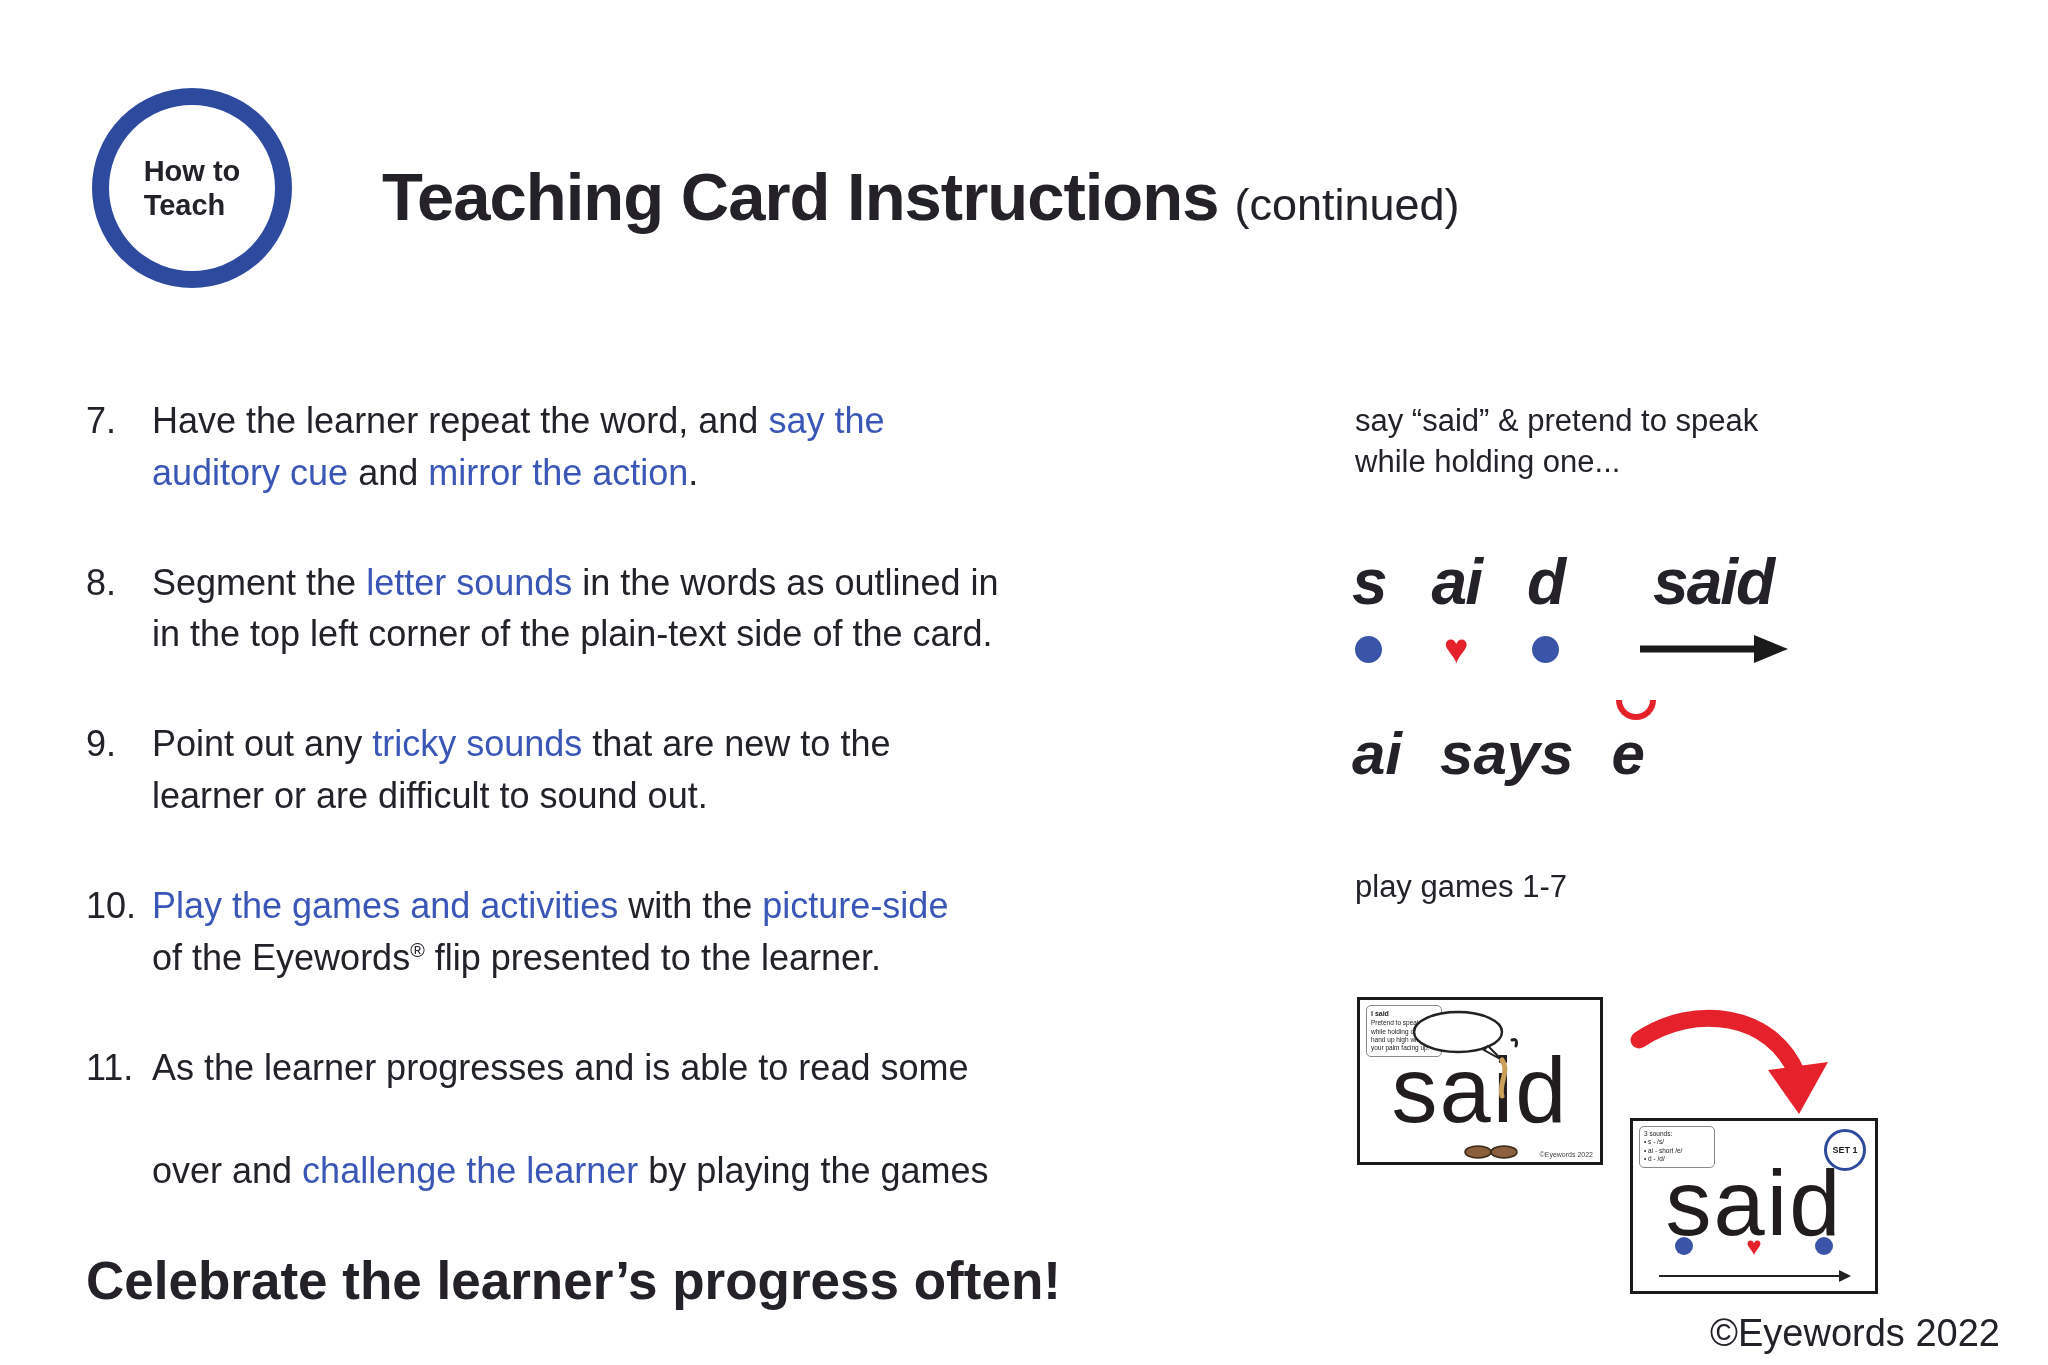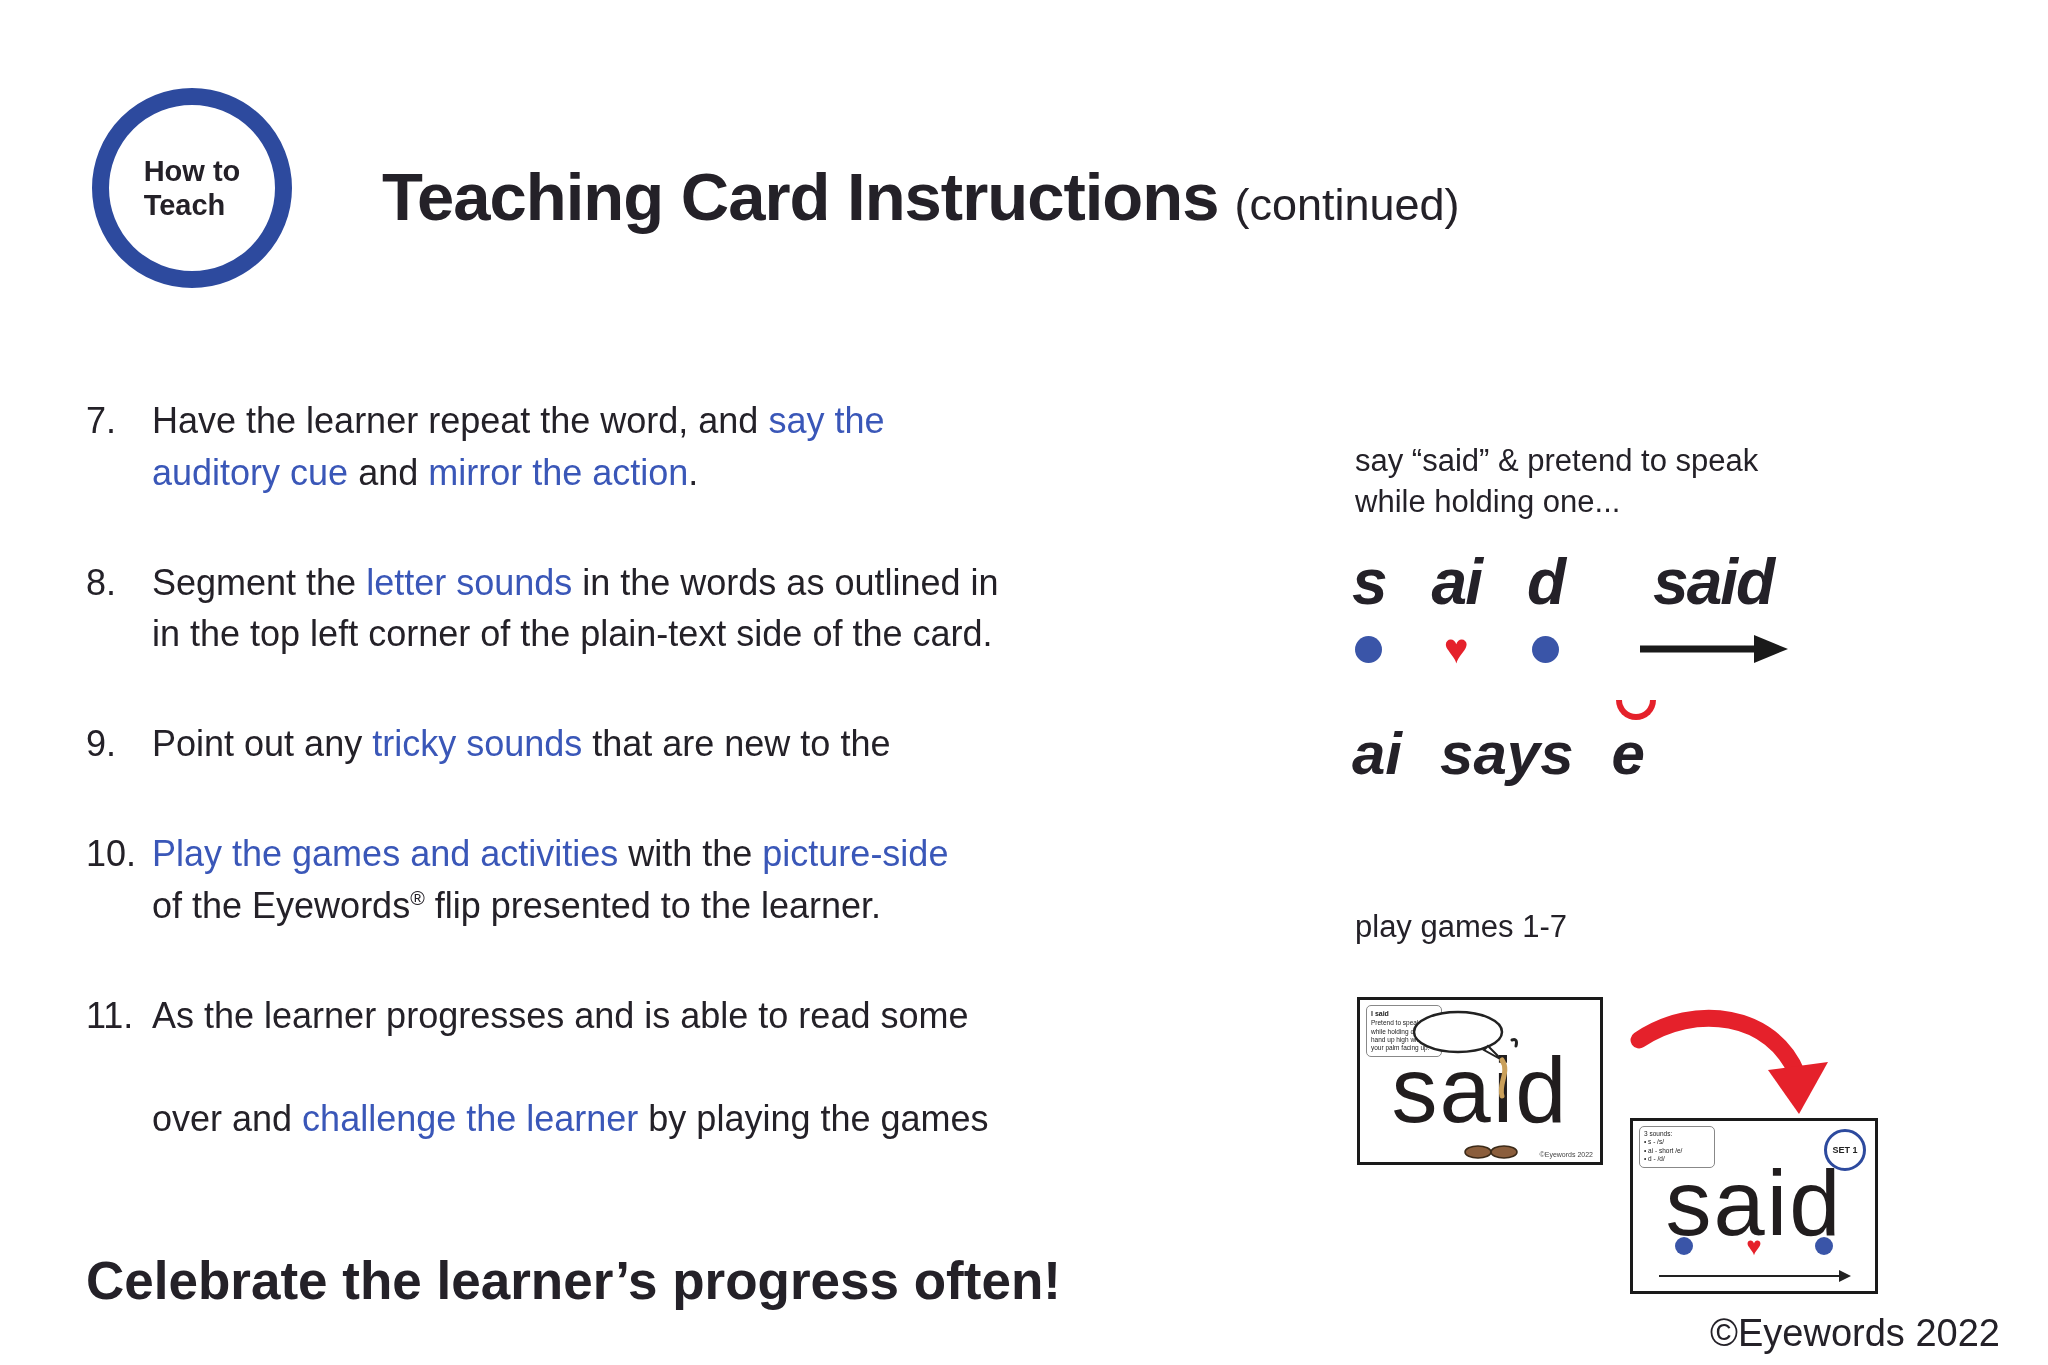--- a/index.html
+++ b/index.html
@@ -19,21 +19,21 @@
   .title{position:absolute;left:382px;top:158px;font-size:67px;font-weight:700;letter-spacing:-1px;white-space:nowrap;text-align:right;}
   .title .suffix{font-weight:400;font-size:45px;letter-spacing:0;margin-left:16px;}
   
   .list{position:absolute;left:86px;top:395px;width:1180px;font-size:36px;line-height:1.44;}
   .item{display:grid;grid-template-columns:66px 1fr;margin-bottom:58px;}
   .item-content{white-space:nowrap;}
   .accent{color:var(--accent,#3a57b8);}
   .item sup{font-size:55%;}
   .closing{position:absolute;left:86px;top:1250px;font-size:53px;font-weight:700;white-space:nowrap;}
   
-  .note{position:absolute;font-size:31px;line-height:1.33;color:var(--text,#242128);margin-top:40px;}
+  .note{position:absolute;font-size:31px;line-height:1.33;color:var(--text,#242128);}
   .note7{left:1355px;top:400px;}
   .note10{left:1355px;top:866px;}
   
   .segrow{position:absolute;left:1352px;top:550px;display:flex;align-items:flex-start;}
   .seg-unit{display:flex;flex-direction:column;align-items:center;margin-right:46px;}
   .seg-unit.arrow-unit{margin-left:28px;margin-right:0;}
   .seg-letter{font-size:64px;font-weight:700;font-style:italic;line-height:1;letter-spacing:-2px;}
   .seg-sym{margin-top:16px;height:38px;display:flex;align-items:center;justify-content:center;}
   .dot{width:27px;height:27px;border-radius:50%;background:var(--dot,#3a55a8);display:inline-block;}
   .heart{color:var(--red,#e5212b);font-size:42px;line-height:1;}
@@ -94,21 +94,21 @@
     <div class="item">
       <div>7.</div>
       <div class="item-content"><span>Have the learner repeat the word, and </span><span class="accent">say the</span><br><span class="accent">auditory cue</span><span> and </span><span class="accent">mirror the action</span><span>.</span></div>
     </div>
     <div class="item">
       <div>8.</div>
       <div class="item-content"><span>Segment the </span><span class="accent">letter sounds</span><span> in the words as outlined in</span><br><span>in the top left corner of the plain-text side of the card.</span></div>
     </div>
     <div class="item">
       <div>9.</div>
-      <div class="item-content"><span>Point out any </span><span class="accent">tricky sounds</span><span> that are new to the</span><br></div>
+      <div class="item-content"><span>Point out any </span><span class="accent">tricky sounds</span><span> that are new to the</span><br><span>learner or are difficult to sound out.</span></div>
     </div>
     <div class="item">
       <div>10.</div>
       <div class="item-content"><span class="accent">Play the games and activities</span><span> with the </span><span class="accent">picture-side</span><br><span>of the Eyewords</span><sup>®</sup><span> flip presented to the learner.</span></div>
     </div>
     <div class="item">
       <div>11.</div>
       <div class="item-content"><span>As the learner progresses and is able to read some</span><br><br><span>over and </span><span class="accent">challenge the learner</span><span> by playing the games</span><br></div>
     </div>
   </div>

